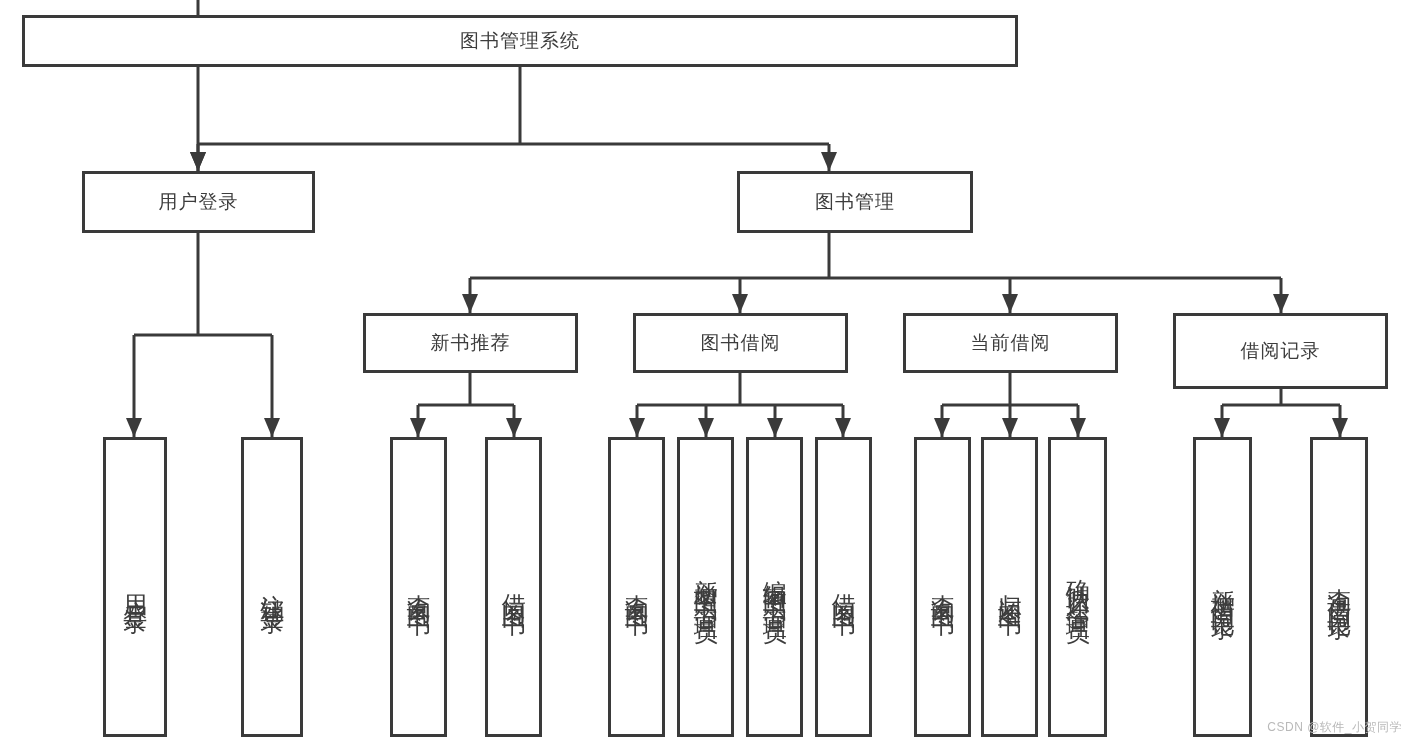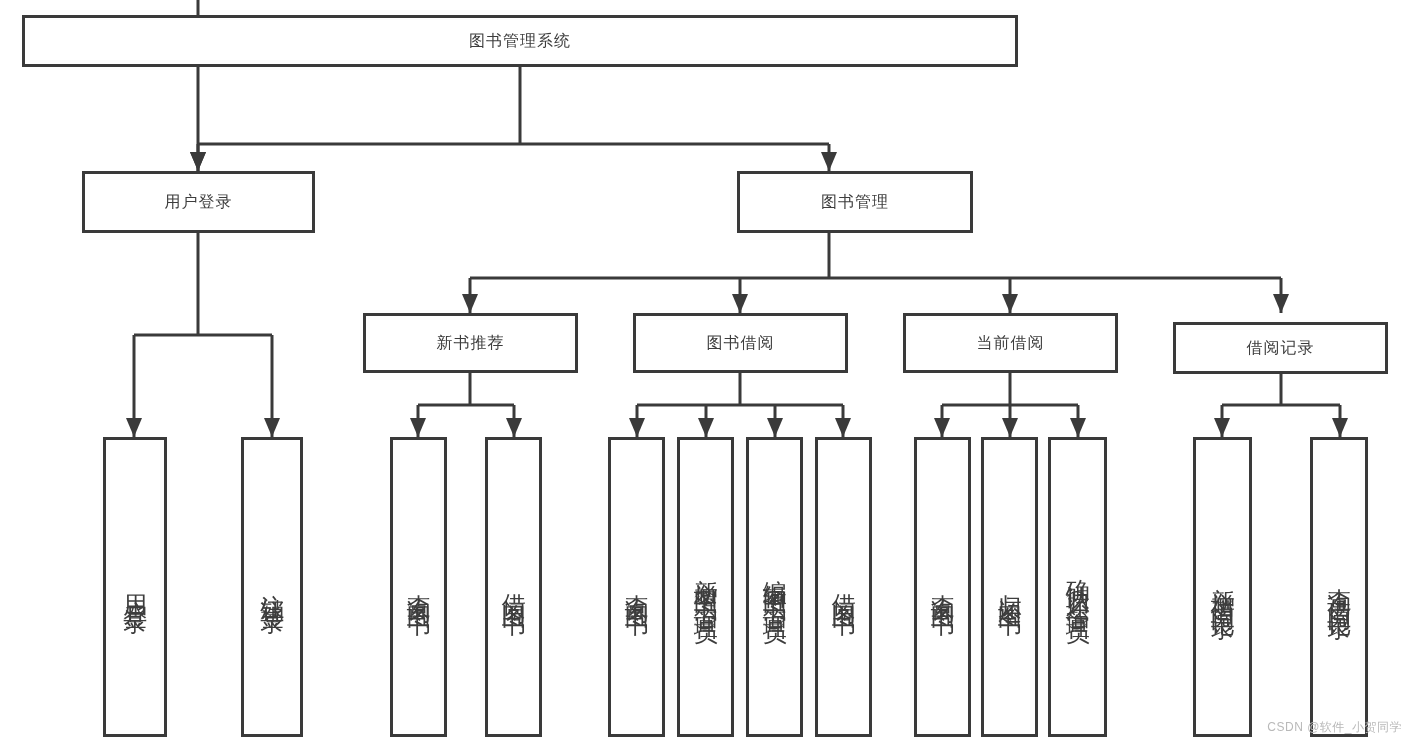--- a/index.html
+++ b/index.html
@@ -21,21 +21,21 @@
   .box{
     position:absolute;
     box-sizing:border-box;
     border:3px solid var(--line);
     background:var(--bg);
     display:flex;
     align-items:center;
     justify-content:center;
     text-align:center;
   }
-  .hbox{font-size:16px;letter-spacing:1px;}
+  .hbox{font-size:19px;letter-spacing:1px;}
   .vbox{
     top:437px;
     height:300px;
     writing-mode:vertical-rl;
     text-orientation:mixed;
     font-size:24px;
     letter-spacing:6px;
     line-height:1.1;
   }
   .watermark{
@@ -109,21 +109,21 @@
   </svg>
 
   <div class="box hbox" style="left:22px;top:15px;width:996px;height:52px;">图书管理系统</div>
 
   <div class="box hbox" style="left:82px;top:171px;width:233px;height:62px;">用户登录</div>
   <div class="box hbox" style="left:711px;top:171px;width:236px;height:62px;margin-left:26px;">图书管理</div>
 
   <div class="box hbox" style="left:363px;top:313px;width:215px;height:60px;">新书推荐</div>
   <div class="box hbox" style="left:633px;top:313px;width:215px;height:60px;">图书借阅</div>
   <div class="box hbox" style="left:903px;top:313px;width:215px;height:60px;">当前借阅</div>
-  <div class="box hbox" style="left:1173px;top:322px;width:215px;height:52px;">借阅记录</div>
+  <div class="box hbox" style="left:1173px;top:313px;width:215px;height:76px;">借阅记录</div>
 
   <div class="box vbox" style="left:103px;width:64px;">用户登录</div>
   <div class="box vbox" style="left:241px;width:62px;">注销登录</div>
 
   <div class="box vbox" style="left:390px;width:57px;">查询图书</div>
   <div class="box vbox" style="left:485px;width:57px;">借阅图书</div>
 
   <div class="box vbox" style="left:608px;width:57px;">查询图书</div>
   <div class="box vbox" style="left:677px;width:57px;">新增图书（管理员）</div>
   <div class="box vbox" style="left:746px;width:57px;">编辑图书（管理员）</div>

